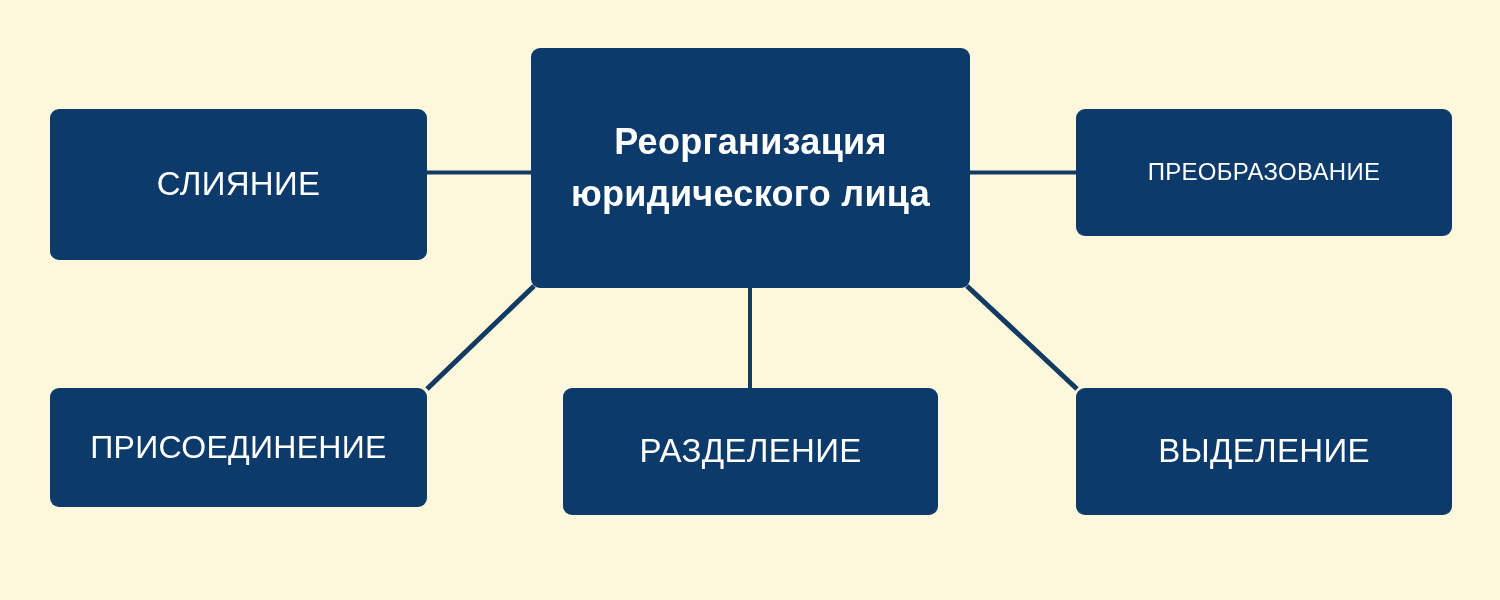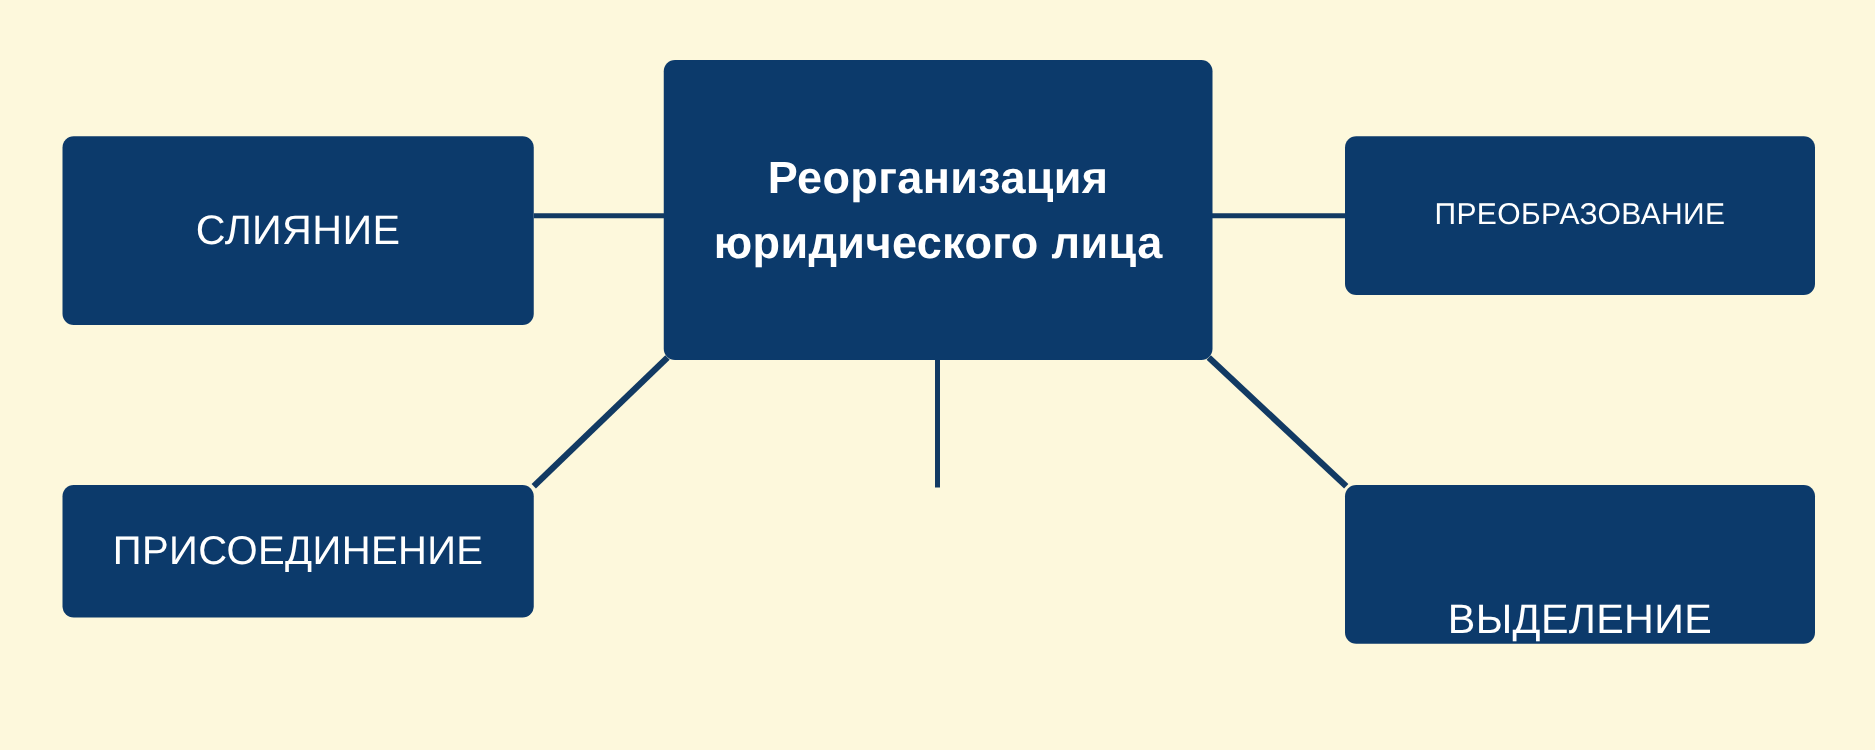--- a/index.html
+++ b/index.html
@@ -70,34 +70,33 @@
   #node-transformation {
     left: 1076px;
     top: 109px;
     width: 376px;
     height: 127px;
   }
   #node-accession {
     left: 50px;
     top: 388px;
     width: 377px;
-    height: 106px;
+    height: 119px;
   }
   #node-division {
     left: 563px;
     top: 388px;
     width: 375px;
     height: 127px;
   }
   #node-spinoff {
     left: 1076px;
     top: 388px;
     width: 376px;
     height: 127px;
-    align-items: flex-end;
   }
   #node-merger .node-label,
   #node-transformation .node-label,
   #node-accession .node-label,
   #node-division .node-label,
   #node-spinoff .node-label {
     font-size: 33px;
     font-weight: normal;
   }
   #node-transformation .node-label { font-size: 24px; }
@@ -125,18 +124,21 @@
   </div>
 
   <div class="node" id="node-transformation">
     <span class="node-label">ПРЕОБРАЗОВАНИЕ</span>
   </div>
 
   <div class="node" id="node-accession">
     <span class="node-label">ПРИСОЕДИНЕНИЕ</span>
   </div>
 
+  <div class="node" id="node-division">
+    <span class="node-label">РАЗДЕЛЕНИЕ</span>
+  </div>
 
   <div class="node" id="node-spinoff">
     <span class="node-label">ВЫДЕЛЕНИЕ</span>
   </div>
 
 </div>
 
 </body></html>

